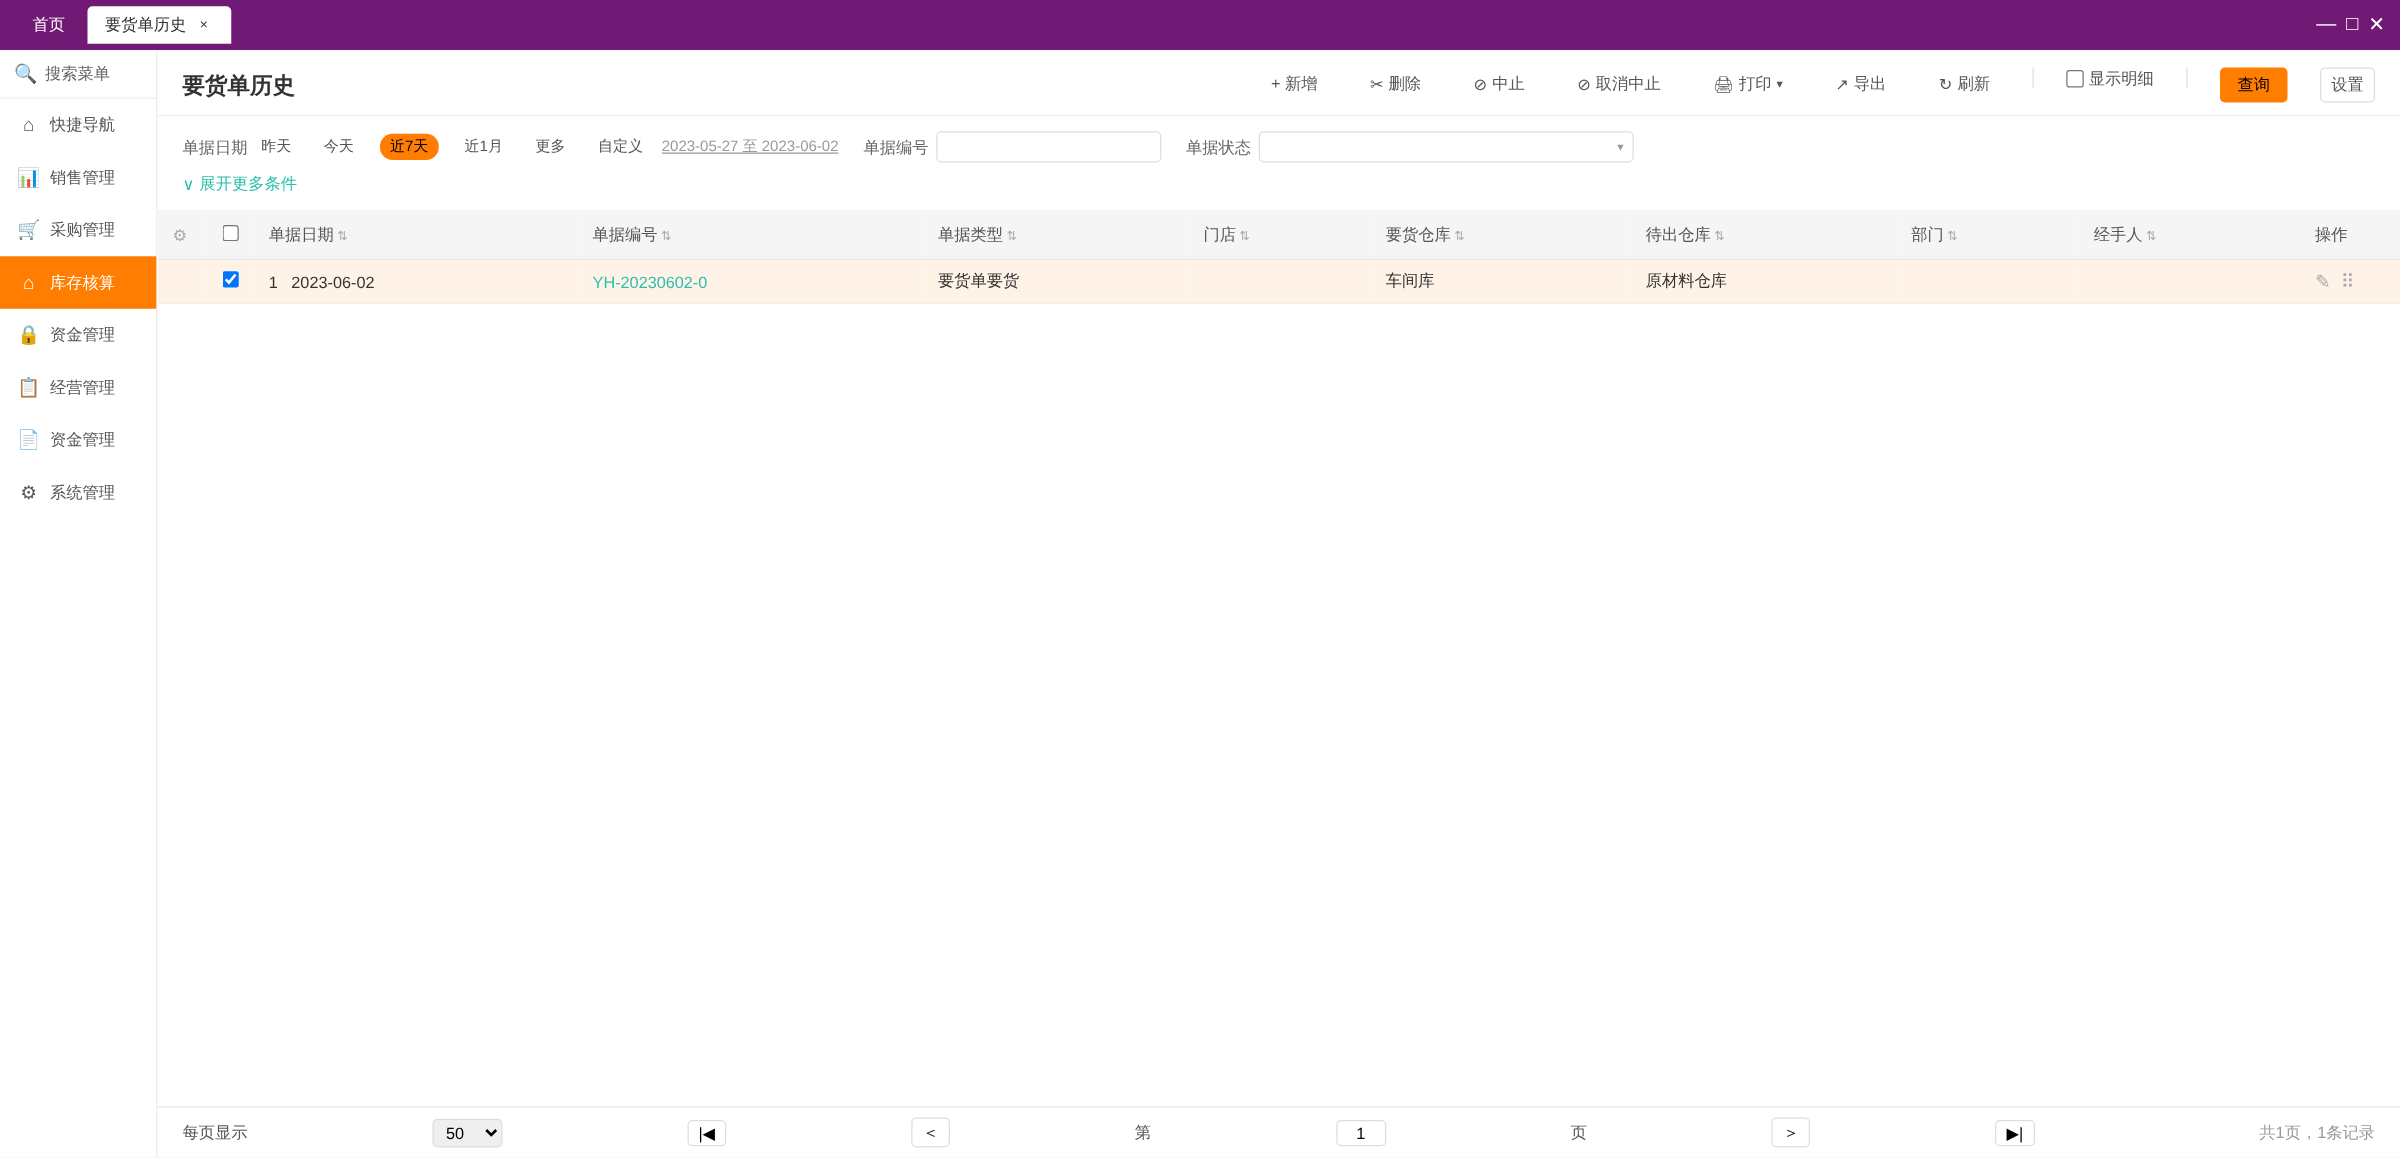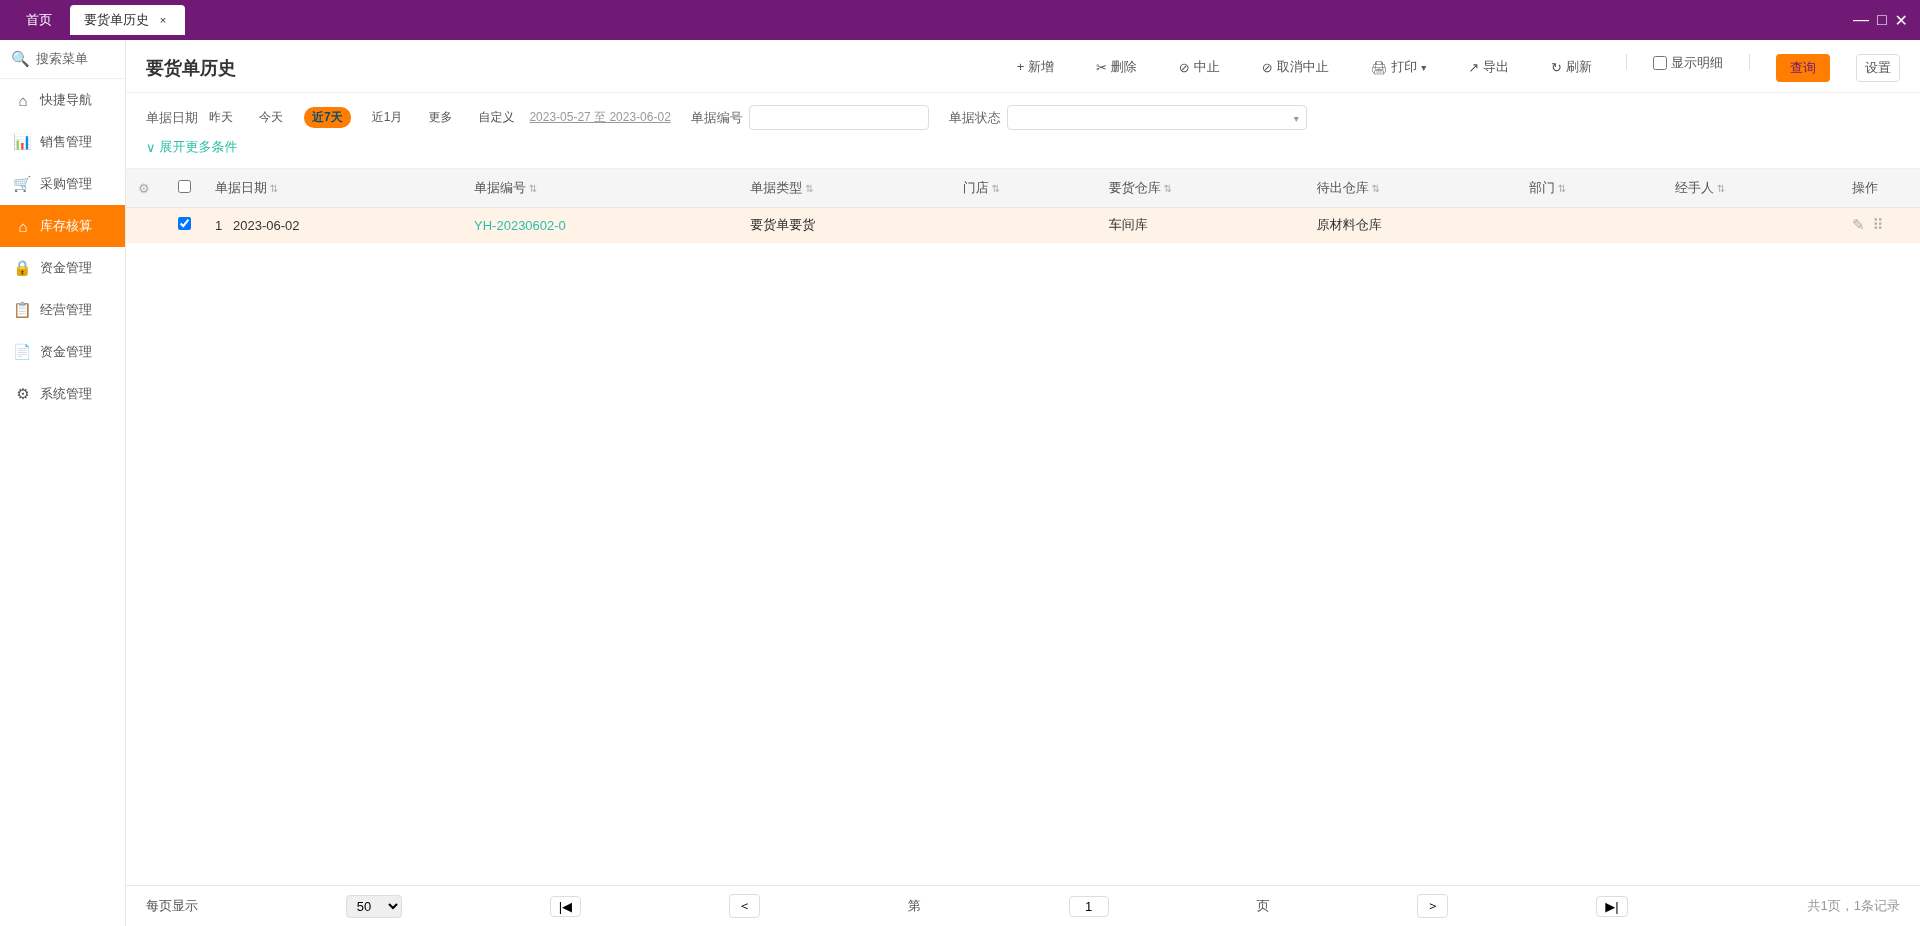--- a/index.html
+++ b/index.html
@@ -24,31 +24,31 @@
     .sidebar-icon { width: 18px; height: 18px; display: flex; align-items: center; justify-content: center; font-size: 15px; flex-shrink: 0; }
 
     
     .main { flex: 1; display: flex; flex-direction: column; overflow: hidden; background: #fff; }
 
     
     .page-header { padding: 14px 20px 10px; display: flex; align-items: center; justify-content: space-between; border-bottom: 1px solid #f0f0f0; }
     .page-title { font-size: 18px; font-weight: bold; color: #333; }
     .toolbar { display: flex; align-items: flex-start; gap: 26px; margin-left: 35px; }
     .toolbar-btn { display: flex; align-items: center; gap: 4px; font-size: 13px; cursor: pointer; color: #555; background: none; border: none; padding: 4px 8px; }
-    .toolbar-btn.primary { background: #ff7d00; color: #701a75; border-radius: 4px; padding: 5px 14px; }
+    .toolbar-btn.primary { background: #ff7d00; color: #000000; border-radius: 4px; padding: 5px 14px; }
     .toolbar-divider { width: 1px; height: 16px; background: #e0e0e0; }
 
     
     .filter-bar { padding: 12px 20px; border-bottom: 1px solid #f0f0f0; }
     .filter-row { display: flex; align-items: center; gap: 20px; flex-wrap: wrap; }
     .filter-group { display: flex; align-items: center; gap: 6px; }
     .filter-label { color: #666; font-size: 13px; white-space: nowrap; }
     .filter-date-btns { display: flex; gap: 16px; align-items: center; }
     .date-btn { font-size: 12px; color: #555; cursor: pointer; padding: 2px 5px; border-radius: 3px; }
-    .date-btn.active { background: #ff7d00; color: #0c4a6e; border-radius: 10px; padding: 2px 8px; font-weight: bold; }
+    .date-btn.active { background: #ff7d00; color: #000000; border-radius: 10px; padding: 2px 8px; }
     .date-range { font-size: 12px; color: #999; margin-left: 4px; text-decoration: underline; }
     .filter-input { border: 1px solid #ddd; border-radius: 4px; padding: 4px 8px; font-size: 13px; width: 180px; outline: none; }
     .filter-select { border: 1px solid #ddd; border-radius: 4px; padding: 4px 8px; font-size: 13px; width: 180px; background: #fff; outline: none; appearance: none; cursor: pointer; }
     .select-wrapper { position: relative; }
     .select-arrow { position: absolute; right: 8px; top: 50%; transform: translateY(-50%); color: #999; font-size: 10px; pointer-events: none; }
     .expand-more { display: flex; align-items: center; gap: 4px; color: #2bbfaa; font-size: 13px; cursor: pointer; margin-top: 8px; }
 
     
     .table-wrapper { flex: 1; overflow: auto; padding: 0 0; }
     table { width: 100%; border-collapse: collapse; font-size: 13px; }

